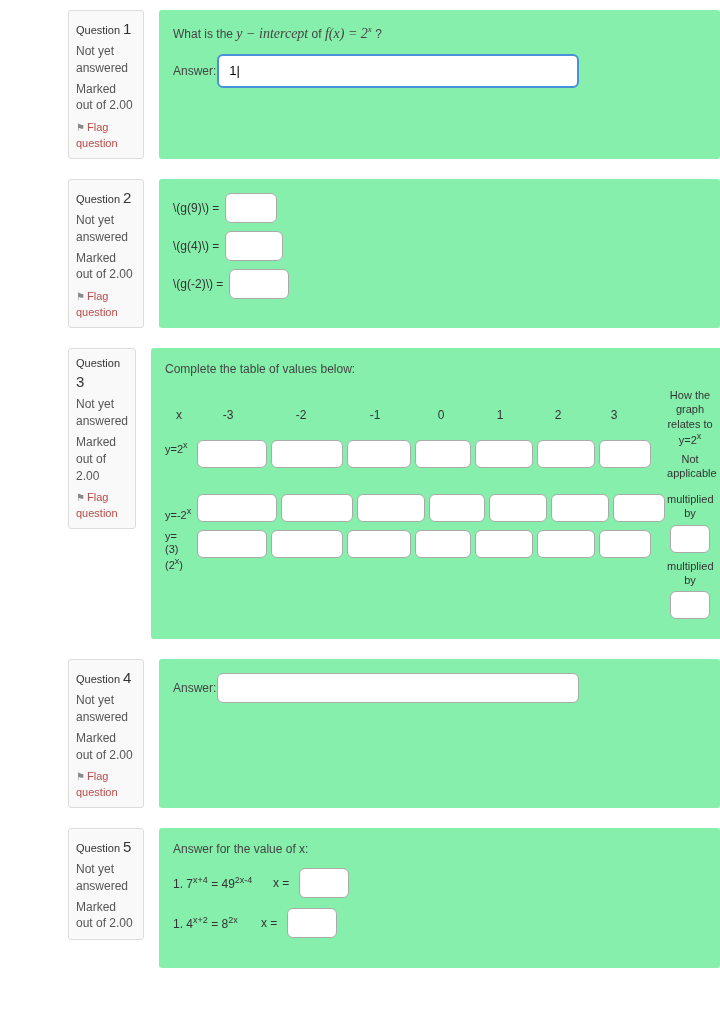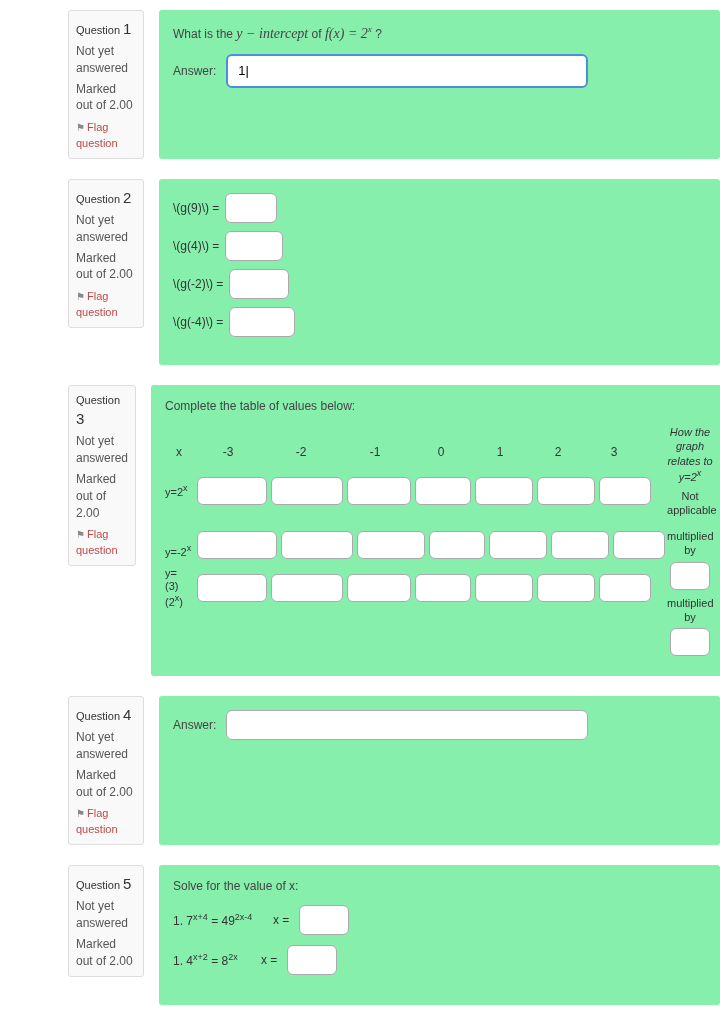--- a/index.html
+++ b/index.html
@@ -61,21 +61,21 @@
       font-size: 12px;
     }
     .qtext {
       font-size: 12px;
       color: #444;
       margin-bottom: 12px;
     }
     .answer-row {
       display: flex;
       align-items: center;
-      gap: 10px;
+      gap: 1px;
     }
     .answer-label {
       font-size: 12px;
       color: #444;
     }
     input.big-input {
       border: 2px solid #4a90d9;
       border-radius: 6px;
       height: 34px;
       padding: 4px 10px;
@@ -132,21 +132,21 @@
       font-size:12px;
     }
     .math-serif {
       font-family: "Times New Roman", serif;
       font-size:14px;
     }
     .math-serif i { font-style: italic; }
     sup { font-size: 9px; vertical-align: super; }
     .tbl-row {
       display:flex;
-      align-items:center;
+      align-items:flex-start;
       gap: 4px;
       margin-bottom:8px;
     }
     .tbl-row .label {
       width:28px;
       font-size:11px;
       text-align:left;
       line-height:1.2;
     }
     .side-col {
@@ -226,24 +226,20 @@
       <span>\(g(9)\) =</span>
       <input class="small-input" type="text" style="">
     </div>
     <div class="g-row">
       <span>\(g(4)\) =</span>
       <input class="small-input" style="width: 58px;" type="text">
     </div>
     <div class="g-row">
       <span>\(g(-2)\) =</span>
       <input class="small-input" style="width: 60px;" type="text">
-    </div>
-    <div class="g-row">
-      <span>\(g(-4)\) =</span>
-      <input class="small-input" style="width: 66px;" type="text">
     </div>
   </div>
 </div>
 
 <div class="question-block overflow-right">
   <div class="info-panel">
     <div class="qnum">
       <span>Question</span>
       <span class="big">3</span>
     </div>
@@ -307,21 +303,21 @@
           <input class="tbl-input w2" type="text" style="">
           <input class="tbl-input" style="width: 64px;" type="text">
           <input class="tbl-input" type="text" style="">
           <input class="tbl-input w3" type="text" style="">
           <input class="tbl-input w3" type="text" style="">
           <input class="tbl-input" style="width: 52px;" type="text">
         </div>
       </div>
 
       <div class="side-col">
-        <div style="height:64px;font-style:italic;">
+        <div style="height:64px;">
           <span>How the graph relates to y=2</span><sup>x</sup>
         </div>
         <div style="height:40px;">Not applicable</div>
         <div>multiplied by</div>
         <input class="side" type="text" style="">
         <div style="margin-top:6px;">multiplied by</div>
         <input class="side" type="text" style="">
       </div>
     </div>
   </div>
@@ -351,21 +347,21 @@
   <div class="info-panel">
     <div class="qnum">
       <span>Question</span>
       <span class="big">5</span>
     </div>
     <div class="status">Not yet answered</div>
     <div class="marks">Marked out of 2.00</div>
 
   </div>
   <div class="content-panel">
-    <div class="qtext">Solve for the value of x:</div>
+    <div class="qtext">Answer for the value of x:</div>
     <div class="eq-row">
       <span class="eq">
         <span>1. 7</span><sup>x+4</sup>
         <span> = 49</span><sup>2x-4</sup>
       </span>
       <span>x =</span>
       <input class="med-input" type="text" style="">
     </div>
     <div class="eq-row">
       <span class="eq" style="width:78px;">

